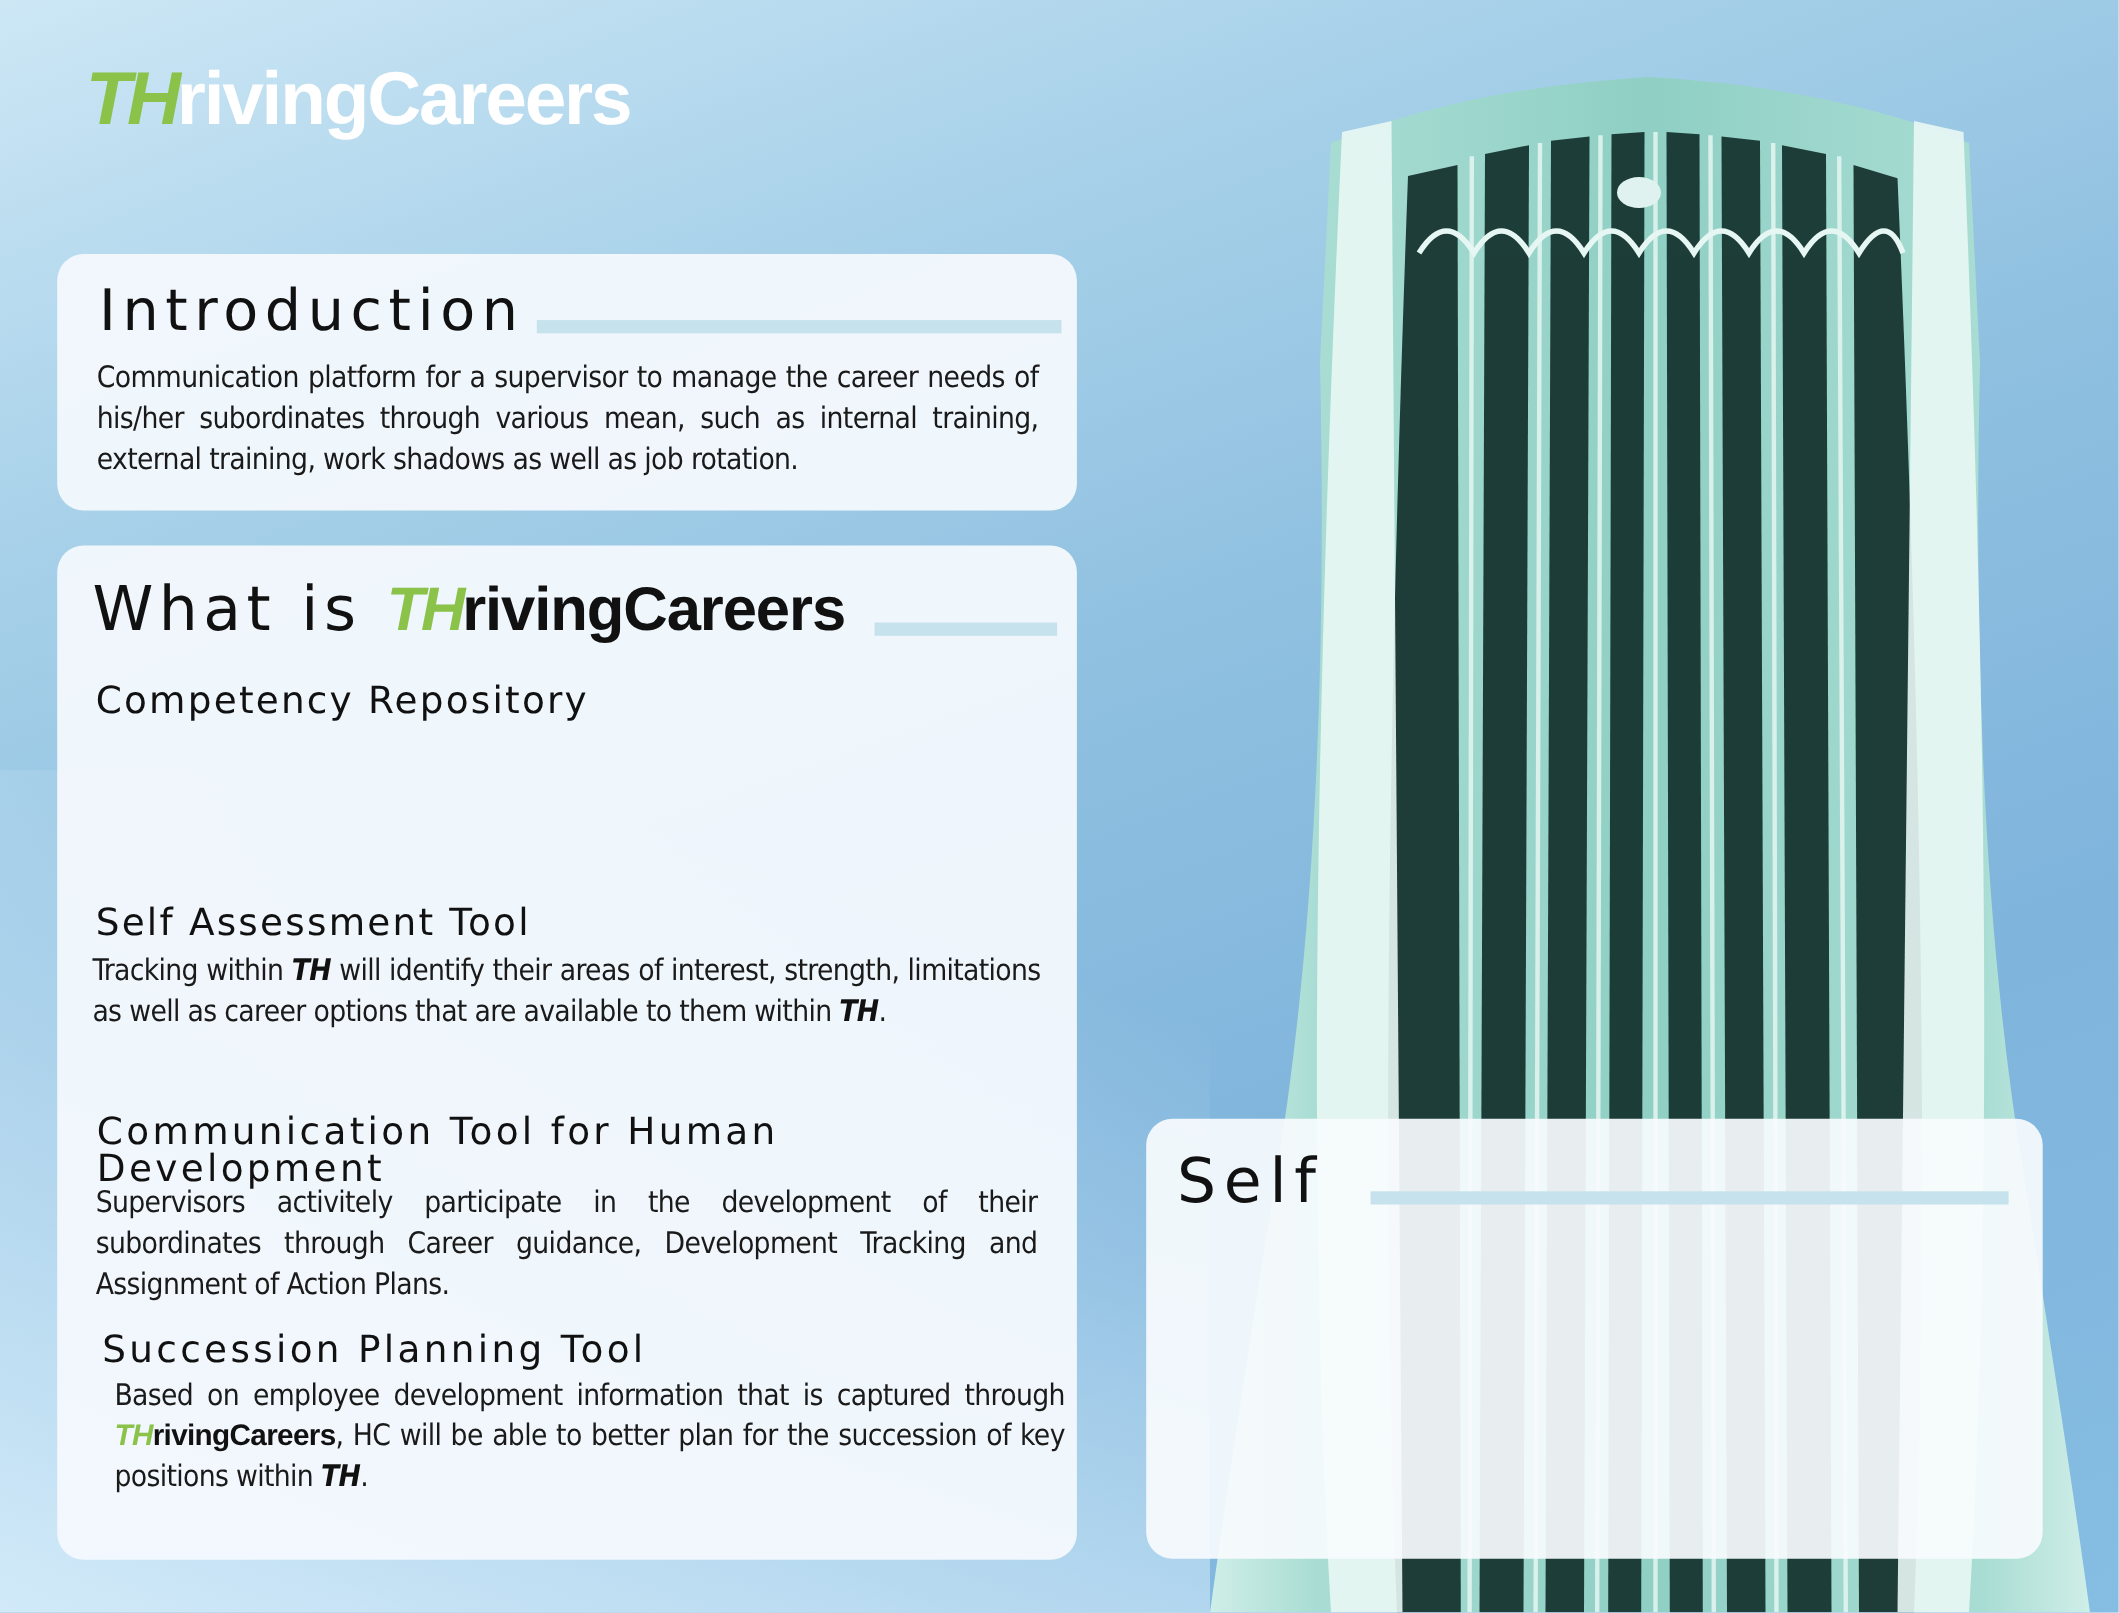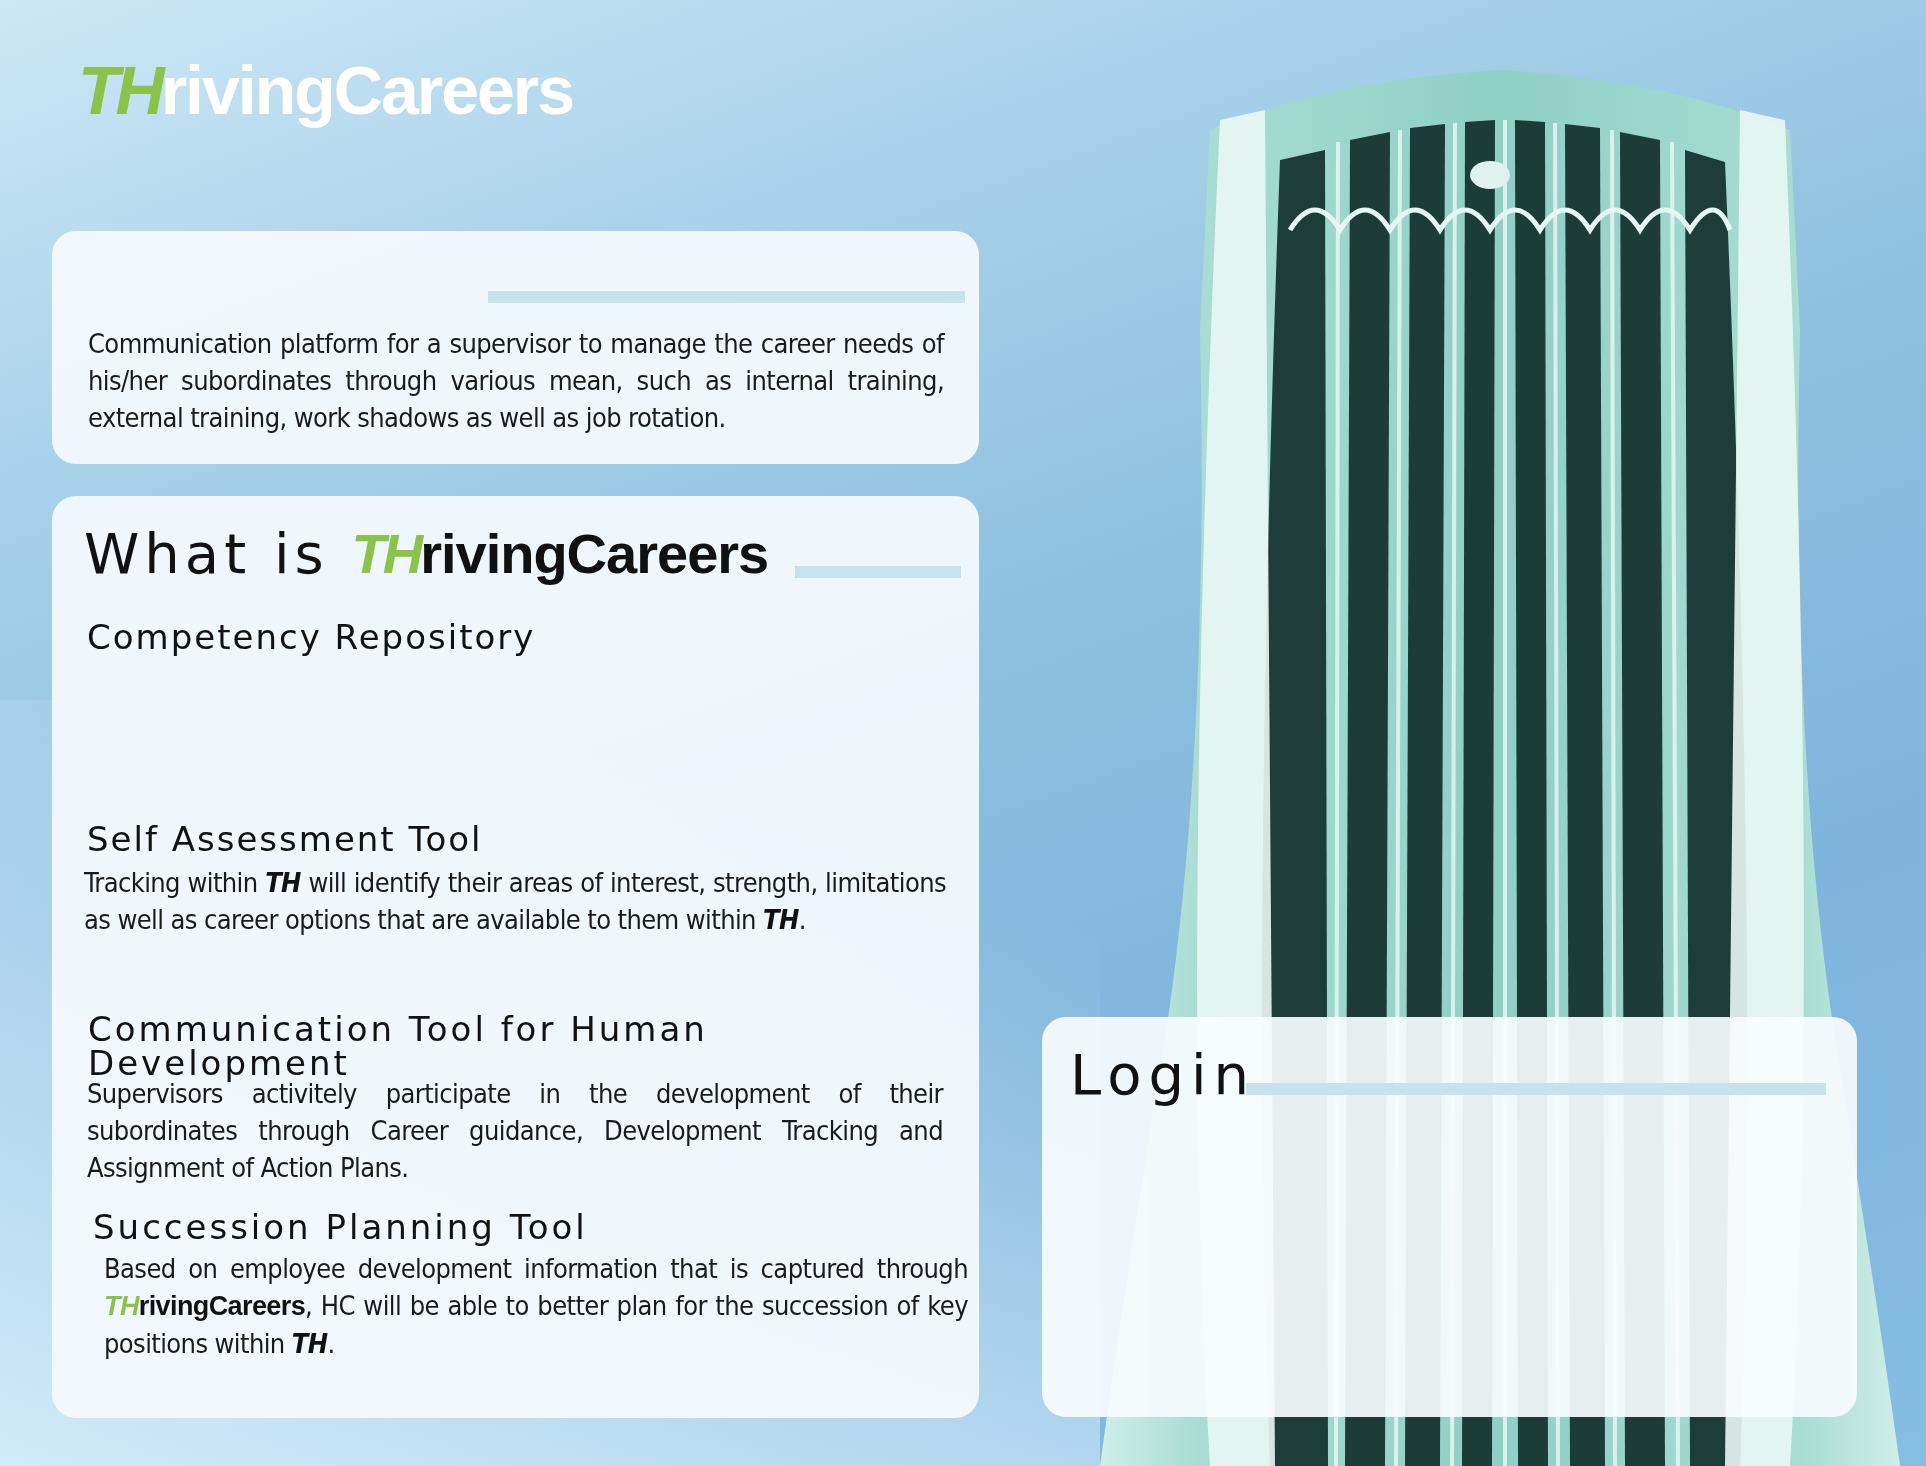--- a/index.html
+++ b/index.html
@@ -92,20 +92,21 @@
 
   <g fill="none" stroke="#e6f6f2" stroke-width="5">
     <path d="M190,160 Q215,120 240,160 Q265,120 290,160 Q315,120 340,160 Q365,120 390,160 Q415,120 440,160 Q465,120 490,160 Q515,120 540,160 Q565,120 590,160 Q615,120 630,160"></path>
   </g>
   <ellipse cx="390" cy="105" rx="20" ry="14" fill="#dff2ef"></ellipse>
 </svg>
 
 <h1 class="logo"><span class="th">TH</span><span>rivingCareers</span></h1>
 
 <section class="card card-intro">
+  <h2 class="section-title" style="left:38px; top:26px; font-size:52px;">Introduction</h2>
   <div class="bar" style="left:436px; top:60px; width:477px;"></div>
   <p class="body-text" style="left:36px; top:94px; width:856px;">Communication platform for a supervisor to manage the career needs of his/her subordinates through various mean, such as internal training, external training, work shadows as well as job rotation.</p>
 </section>
 
 <section class="card card-what">
   <h2 class="section-title what-title" style="left:32px; top:30px; font-size:56px; letter-spacing:5px;"><span>What is</span> <span class="brand"><span class="g">TH</span><span>rivingCareers</span></span></h2>
   <div class="bar" style="left:743px; top:70px; width:166px;"></div>
 
   <h3 class="sub-title" style="left:35px; top:124px;">Competency Repository</h3>
 
@@ -113,16 +114,16 @@
   <p class="body-text" style="left:32px; top:368px; width:862px;"><span>Tracking within </span><span class="th-inline">TH</span><span> will identify their areas of interest, strength, limitations as well as career options that are available to them within </span><span class="th-inline">TH</span><span>.</span></p>
 
   <h3 class="sub-title" style="left:36px; top:516px; letter-spacing:3px;">Communication Tool for Human Development</h3>
   <p class="body-text" style="left:35px; top:579px; width:856px;">Supervisors activitely participate in the development of their subordinates through Career guidance, Development Tracking and Assignment of Action Plans.</p>
 
   <h3 class="sub-title" style="left:41px; top:714px; letter-spacing:3px;">Succession Planning Tool</h3>
   <p class="body-text" style="left:52px; top:754px; width:864px;"><span>Based on employee development information that is captured through </span><span class="brand-inline"><span class="g">TH</span><span>rivingCareers</span></span><span>, HC will be able to better plan for the succession of key positions within </span><span class="th-inline">TH</span><span>.</span></p>
 </section>
 
 <section class="card card-login">
-  <h2 class="section-title" style="left:28px; top:30px; font-size:56px; letter-spacing:7px;">Login</h2>
+  <h2 class="section-title" style="left:28px; top:30px; font-size:56px; letter-spacing:7px;">Self</h2>
   <div class="bar" style="left:204px; top:66px; width:580px;"></div>
   <div style="position:absolute; left:28px; top:120px; width:757px; height:250px;"></div>
 </section>
 
 </body></html>

